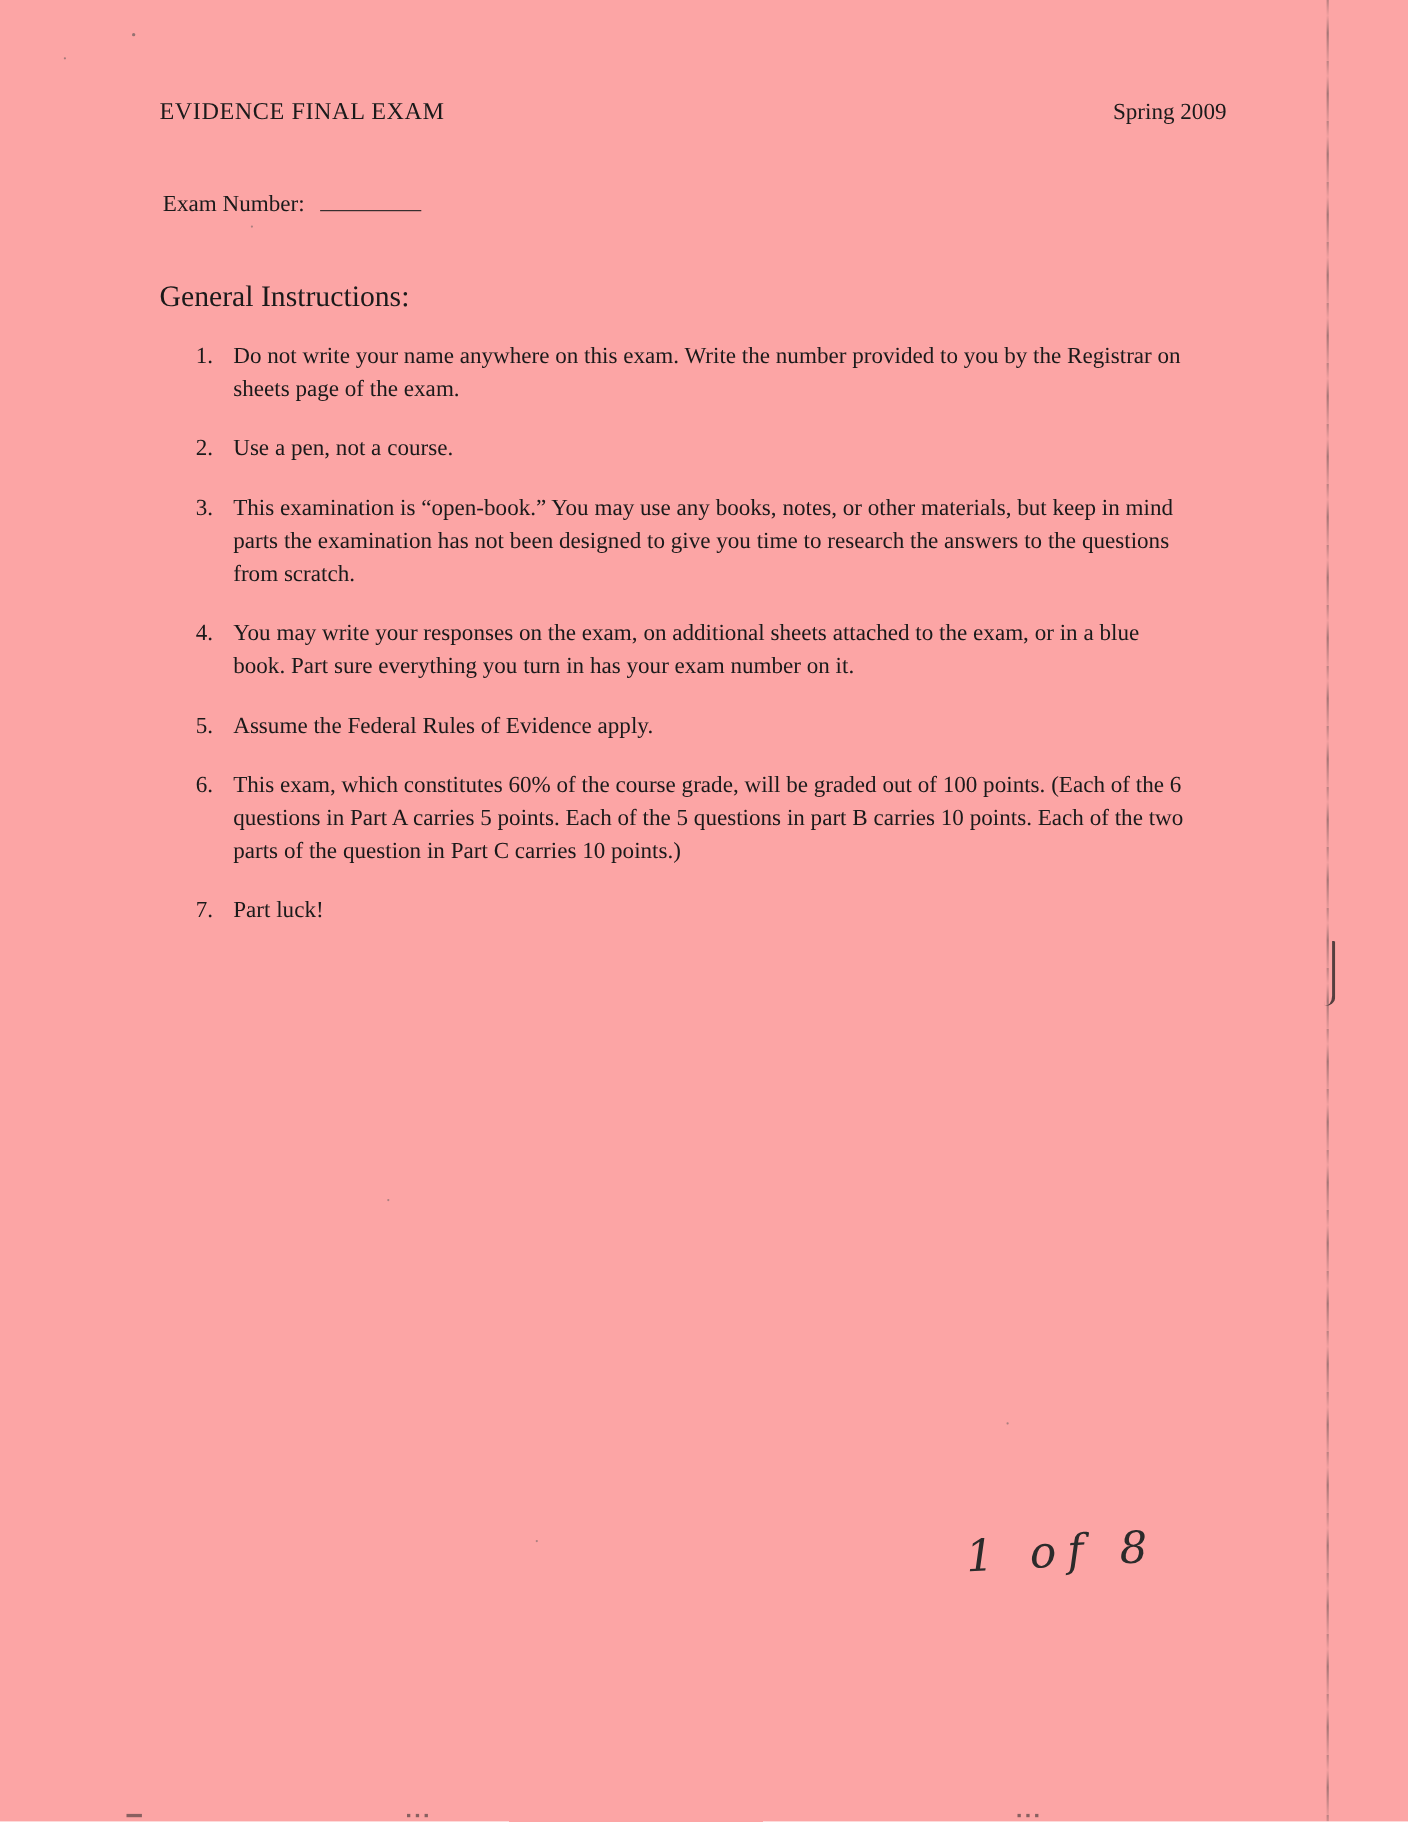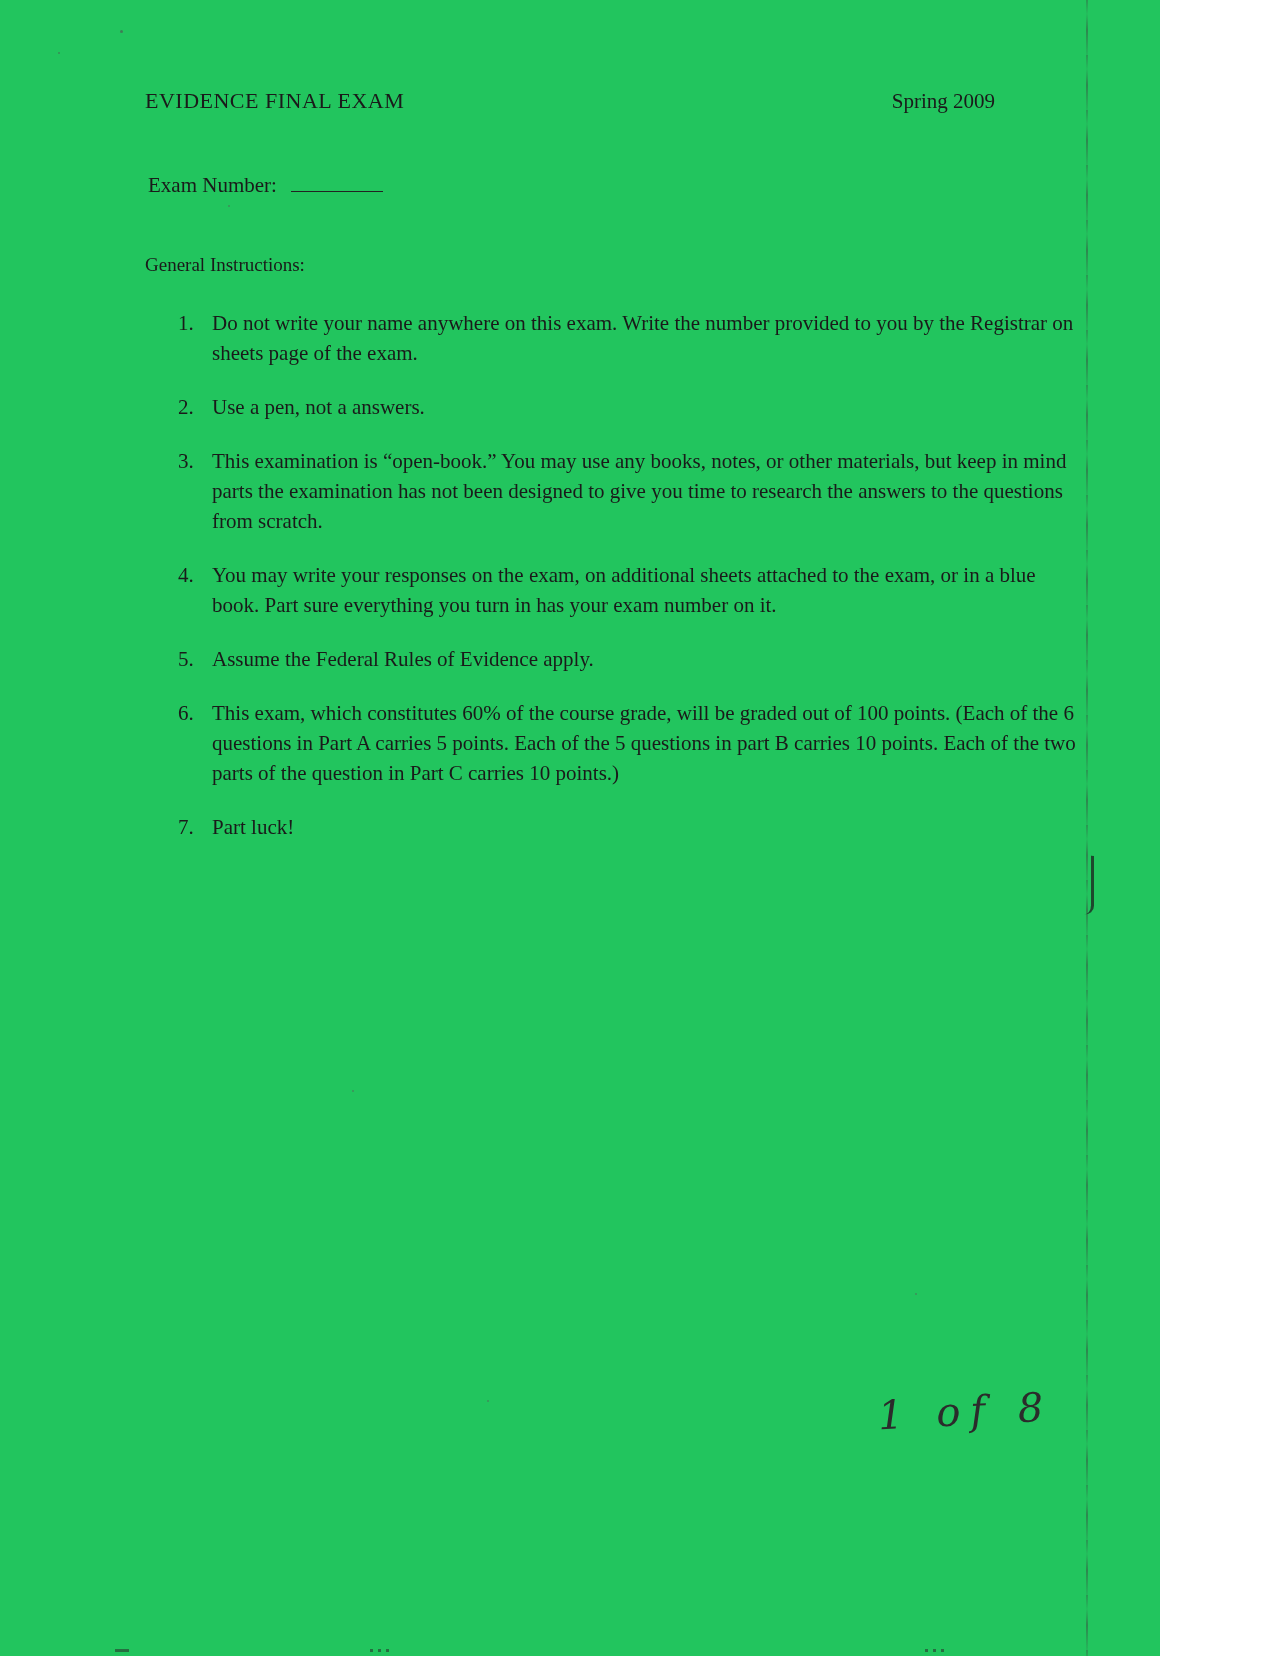--- a/index.html
+++ b/index.html
@@ -4,23 +4,23 @@
 <style>
   * { margin: 0; padding: 0; box-sizing: border-box; }
   html, body {
     width: 1280px;
     background: #ffffff;
     font-family: "Liberation Serif", "DejaVu Serif", serif;
     color: #1a1a1a;
   }
   .page {
     position: relative;
-    width: 1160px;
+    width: 1280px;
     height: 1656px;
-    background: #22c55e;
+    background: #fca5a5;
     overflow: hidden;
   }
   
   .scan-line-right {
     position: absolute;
     top: 0;
     right: 72px;
     width: 2px;
     height: 1656px;
     background: repeating-linear-gradient(
@@ -107,21 +107,21 @@
     border-bottom: 1.5px solid #222;
     height: 20px;
     vertical-align: baseline;
   }
 
   
   .instructions-heading {
     position: absolute;
     top: 254px;
     left: 145px;
-    font-size: 19px;
+    font-size: 27px;
   }
   .instructions-list {
     position: absolute;
     top: 308px;
     left: 178px;
     width: 905px;
     list-style: none;
   }
   .instruction-item {
     display: flex;
@@ -192,21 +192,21 @@
 
   <div class="instructions-heading">General Instructions:</div>
 
   <ol class="instructions-list">
     <li class="instruction-item">
       <span class="instruction-num">1.</span>
       <span class="instruction-text">Do not write your name anywhere on this exam.  Write the number provided to you by the Registrar on sheets page of the exam.</span>
     </li>
     <li class="instruction-item">
       <span class="instruction-num">2.</span>
-      <span class="instruction-text">Use a pen, not a answers.</span>
+      <span class="instruction-text">Use a pen, not a course.</span>
     </li>
     <li class="instruction-item">
       <span class="instruction-num">3.</span>
       <span class="instruction-text">This examination is “open-book.”  You may use any books, notes, or other materials, but keep in mind parts the examination has not been designed to give you time to research the answers to the questions from scratch.</span>
     </li>
     <li class="instruction-item">
       <span class="instruction-num">4.</span>
       <span class="instruction-text">You may write your responses on the exam, on additional sheets attached to the exam, or in a blue book. Part sure everything you turn in has your exam number on it.</span>
     </li>
     <li class="instruction-item">

